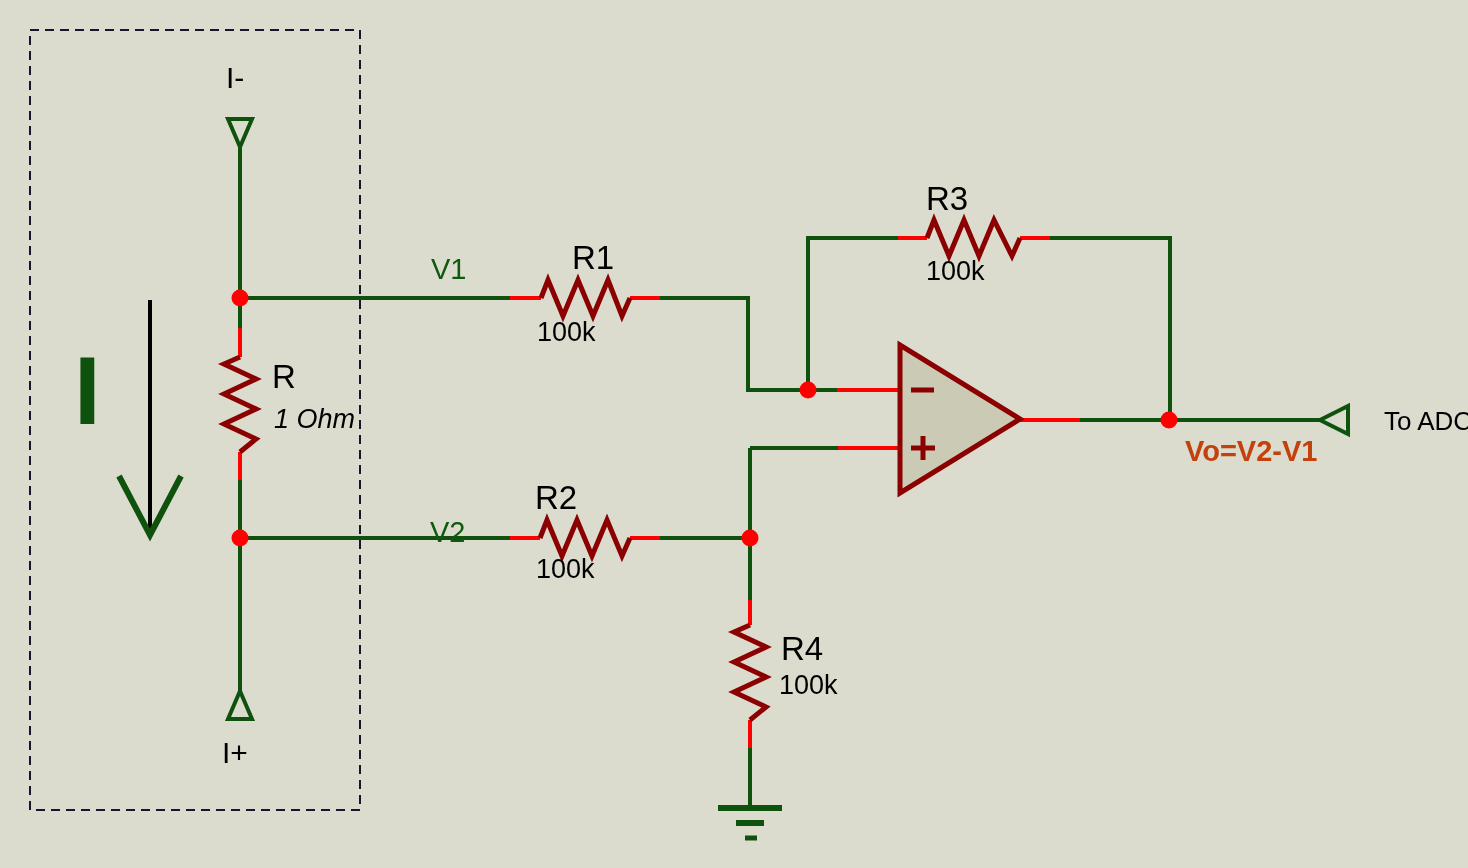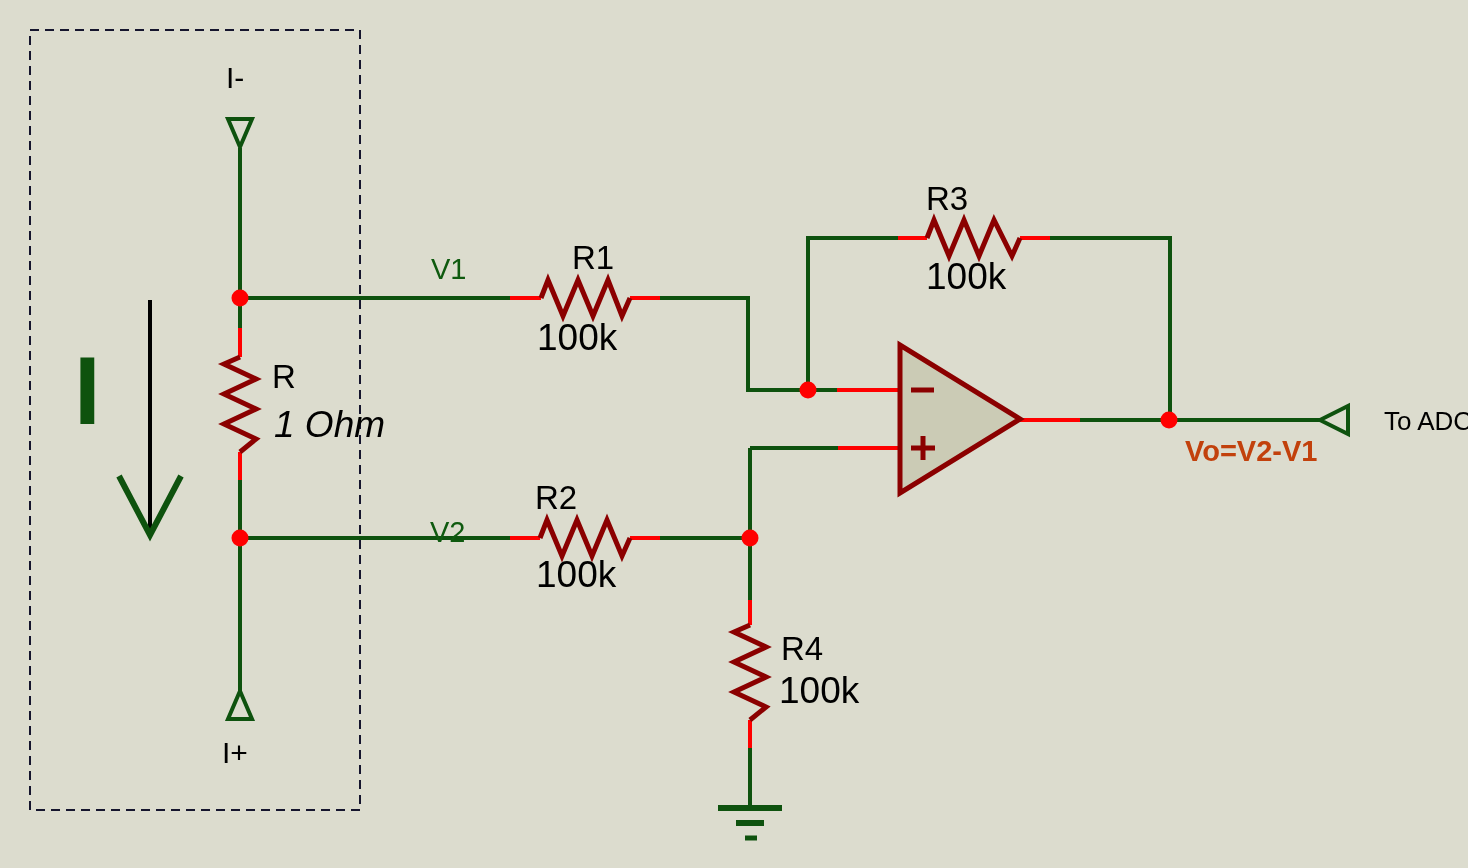--- a/index.html
+++ b/index.html
@@ -12,21 +12,21 @@
   }
   .canvas svg{position:absolute;left:0;top:0;}
   .lbl{
     position:absolute;
     line-height:1;
     white-space:nowrap;
     color:#000000;
     font-family:"Liberation Sans",sans-serif;
   }
   .ref{font-size:33px;}
-  .val{font-size:37px;}
+  .val{font-size:27px;}
   .term{font-size:30px;}
   .adc{font-size:26px;}
   .netlbl{font-weight:normal;color:#0f5a0f;font-size:29px;}
   .outlbl{font-weight:bold;color:#c2410c;font-size:29px;}
   .bigI{font-weight:bold;color:#0e520e;font-size:96px;}
 </style>
 </head>
 <body>
 
 <div class="canvas">

